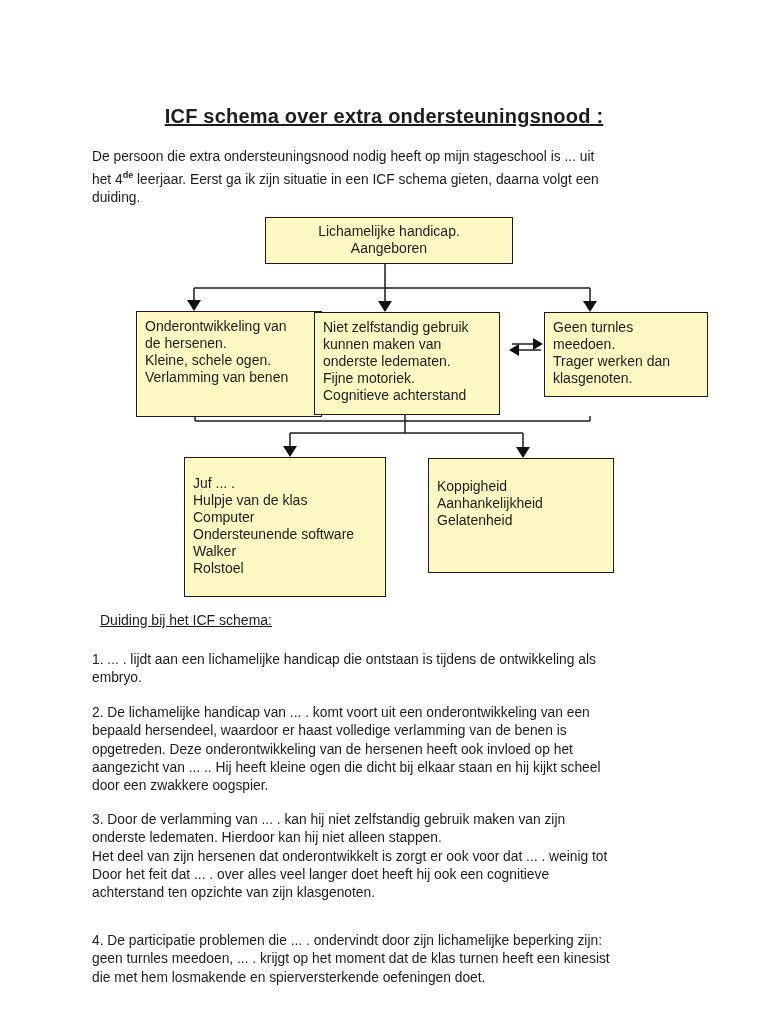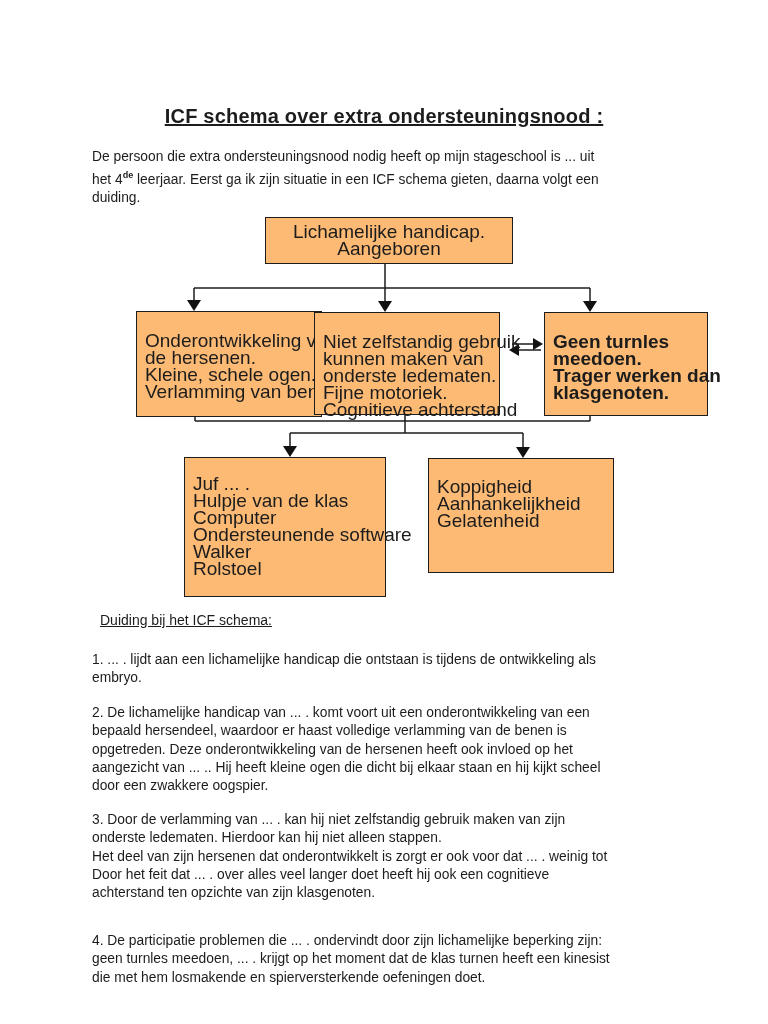--- a/index.html
+++ b/index.html
@@ -27,29 +27,29 @@
   }
   .p1 { top:651px; }
   .p2 { top:704px; }
   .p3 { top:811px; }
   .p4 { top:932px; }
   sup.grade { font-size:9px; font-weight:bold; }
   .dbox {
     position:absolute;
     border:1.5px solid #1c1c1c;
     box-sizing:border-box;
-    background:#fdba74;
-    font-size:19px; line-height:17px;
-    padding:20px 8px;
+    background:#fef9c3;
+    font-size:14px; line-height:17px;
+    padding:6px 8px;
   }
   .dbox .line { white-space:pre; }
   .box-top    { left:265px; top:217px; width:248px; height:47px; text-align:center; padding-top:5px; }
   .box-left   { left:92px;  top:311px; width:186px; height:106px;margin-left:44px; }
   .box-middle { left:314px; top:312px; width:186px; height:103px; }
-  .box-right  { left:544px; top:312px; width:164px; height:104px;font-weight:bold; }
+  .box-right  { left:544px; top:312px; width:164px; height:85px; }
   .box-bleft  { left:184px; top:457px; width:202px; height:140px; padding-top:17px; }
   .box-bright { left:428px; top:458px; width:186px; height:115px; padding-top:19px; }
   .connector-svg {
     position:absolute; left:0; top:0; width:768px; height:1024px;
     pointer-events:none;
   }
   .connector-svg line, .connector-svg path { stroke:#1c1c1c; stroke-width:1.5; fill:none; }
   .connector-svg polygon { fill:#111111; stroke:none; }
 </style>
 </head>

